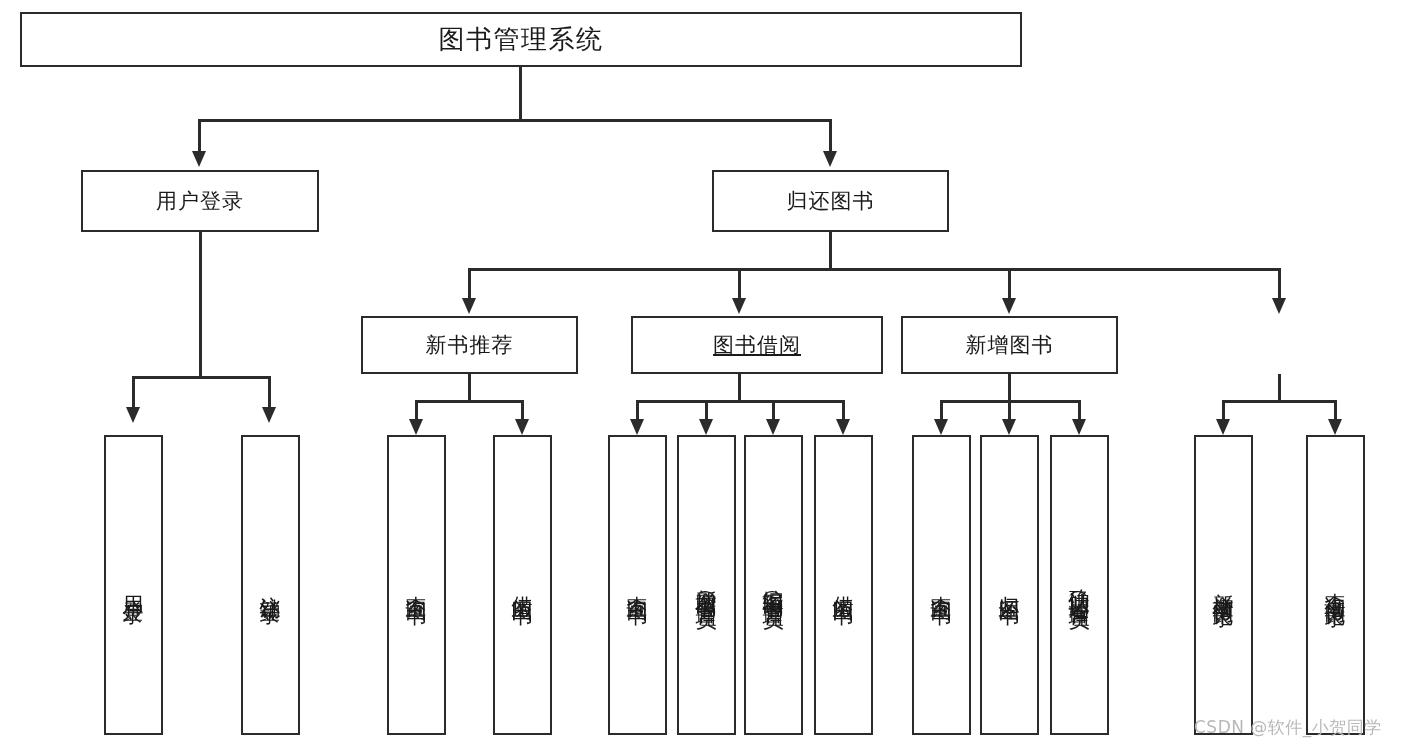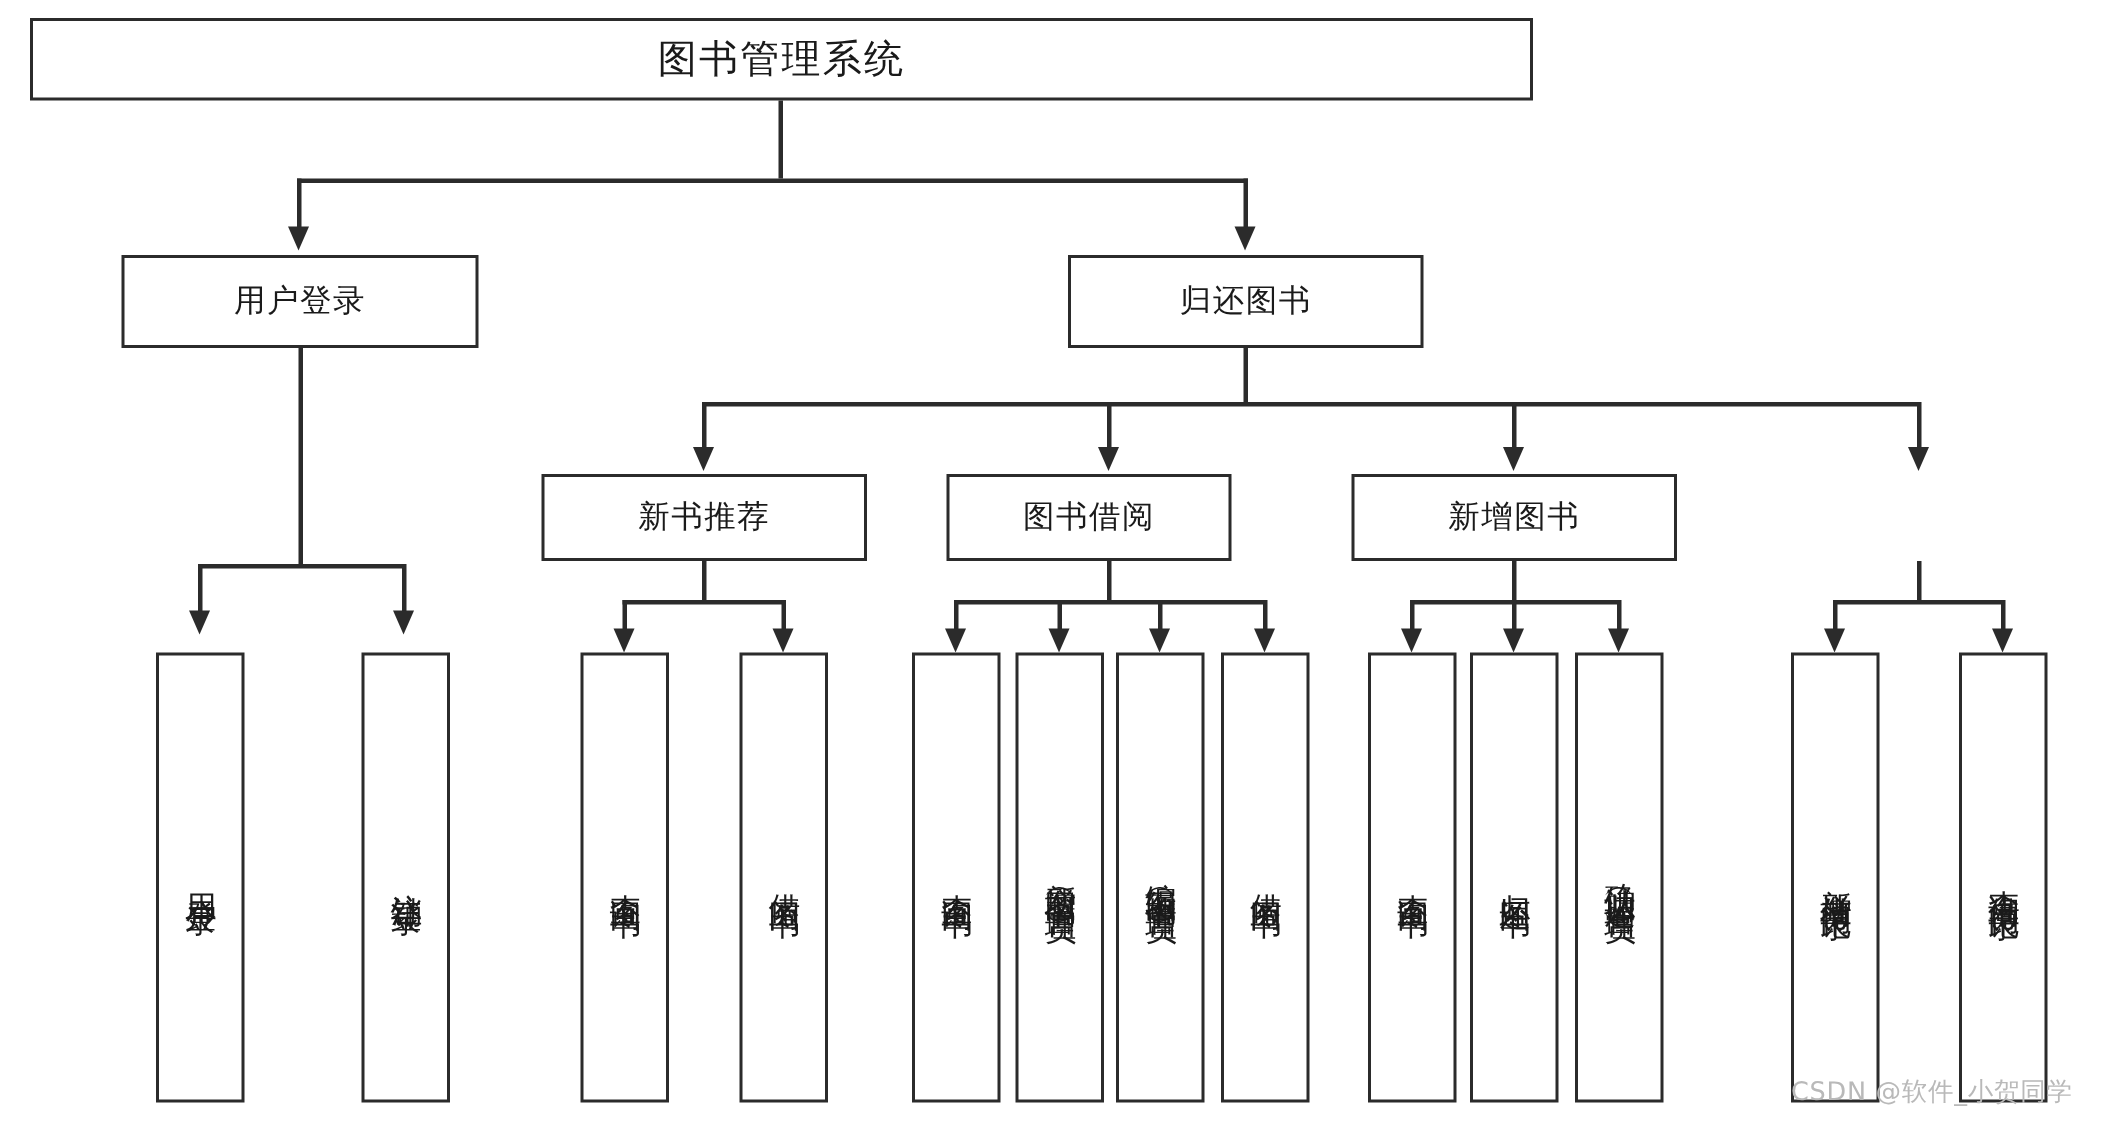--- a/index.html
+++ b/index.html
@@ -120,21 +120,21 @@
   <div class="conn vline" style="left:738px; top:268px; width:2.5px; height:32px;"></div>
   <div class="arrow" style="left:732px; top:298px;"></div>
   <div class="conn vline" style="left:1008px; top:268px; width:2.5px; height:32px;"></div>
   <div class="arrow" style="left:1002px; top:298px;"></div>
   <div class="conn vline" style="left:1278px; top:268px; width:2.5px; height:32px;"></div>
   <div class="arrow" style="left:1272px; top:298px;"></div>
 
   <div class="node h" style="left:361px; top:316px; width:217px; height:58px;">
     <span class="lbl">新书推荐</span>
   </div>
-  <div class="node h" style="left:631px; top:316px; width:190px; height:58px;">
+  <div class="node h" style="left:631px; top:316px; width:252px; height:58px;text-decoration:underline;">
     <span class="lbl">图书借阅</span>
   </div>
   <div class="node h" style="left:901px; top:316px; width:217px; height:58px;">
     <span class="lbl">新增图书</span>
   </div>
 
   <div class="conn vline" style="left:468px; top:374px; width:2.5px; height:28px;"></div>
   <div class="conn hline" style="left:415px; top:400px; width:108px; height:2.5px;"></div>
   <div class="conn vline" style="left:415px; top:400px; width:2.5px; height:21px;"></div>
   <div class="arrow" style="left:409px; top:419px;"></div>

